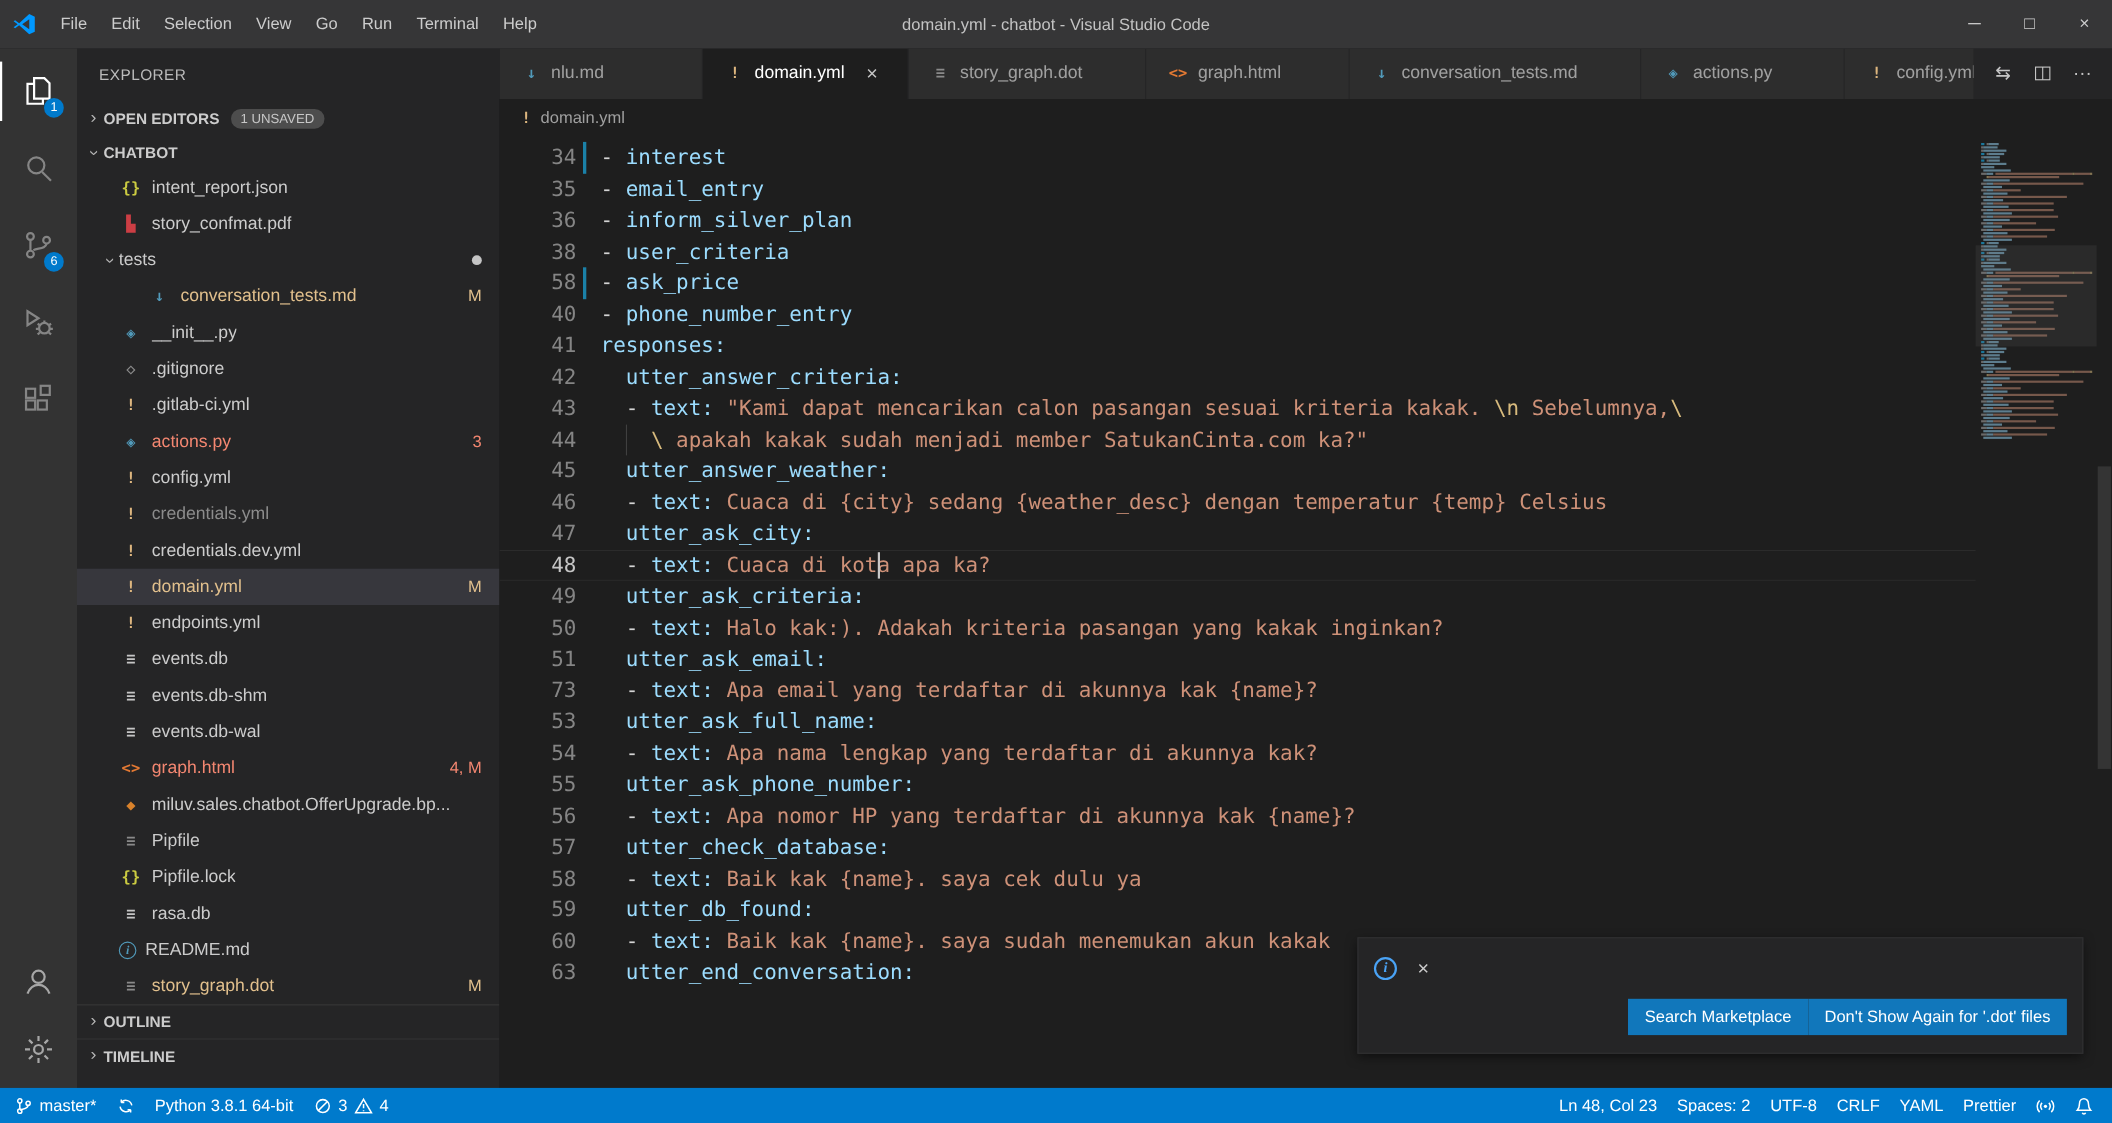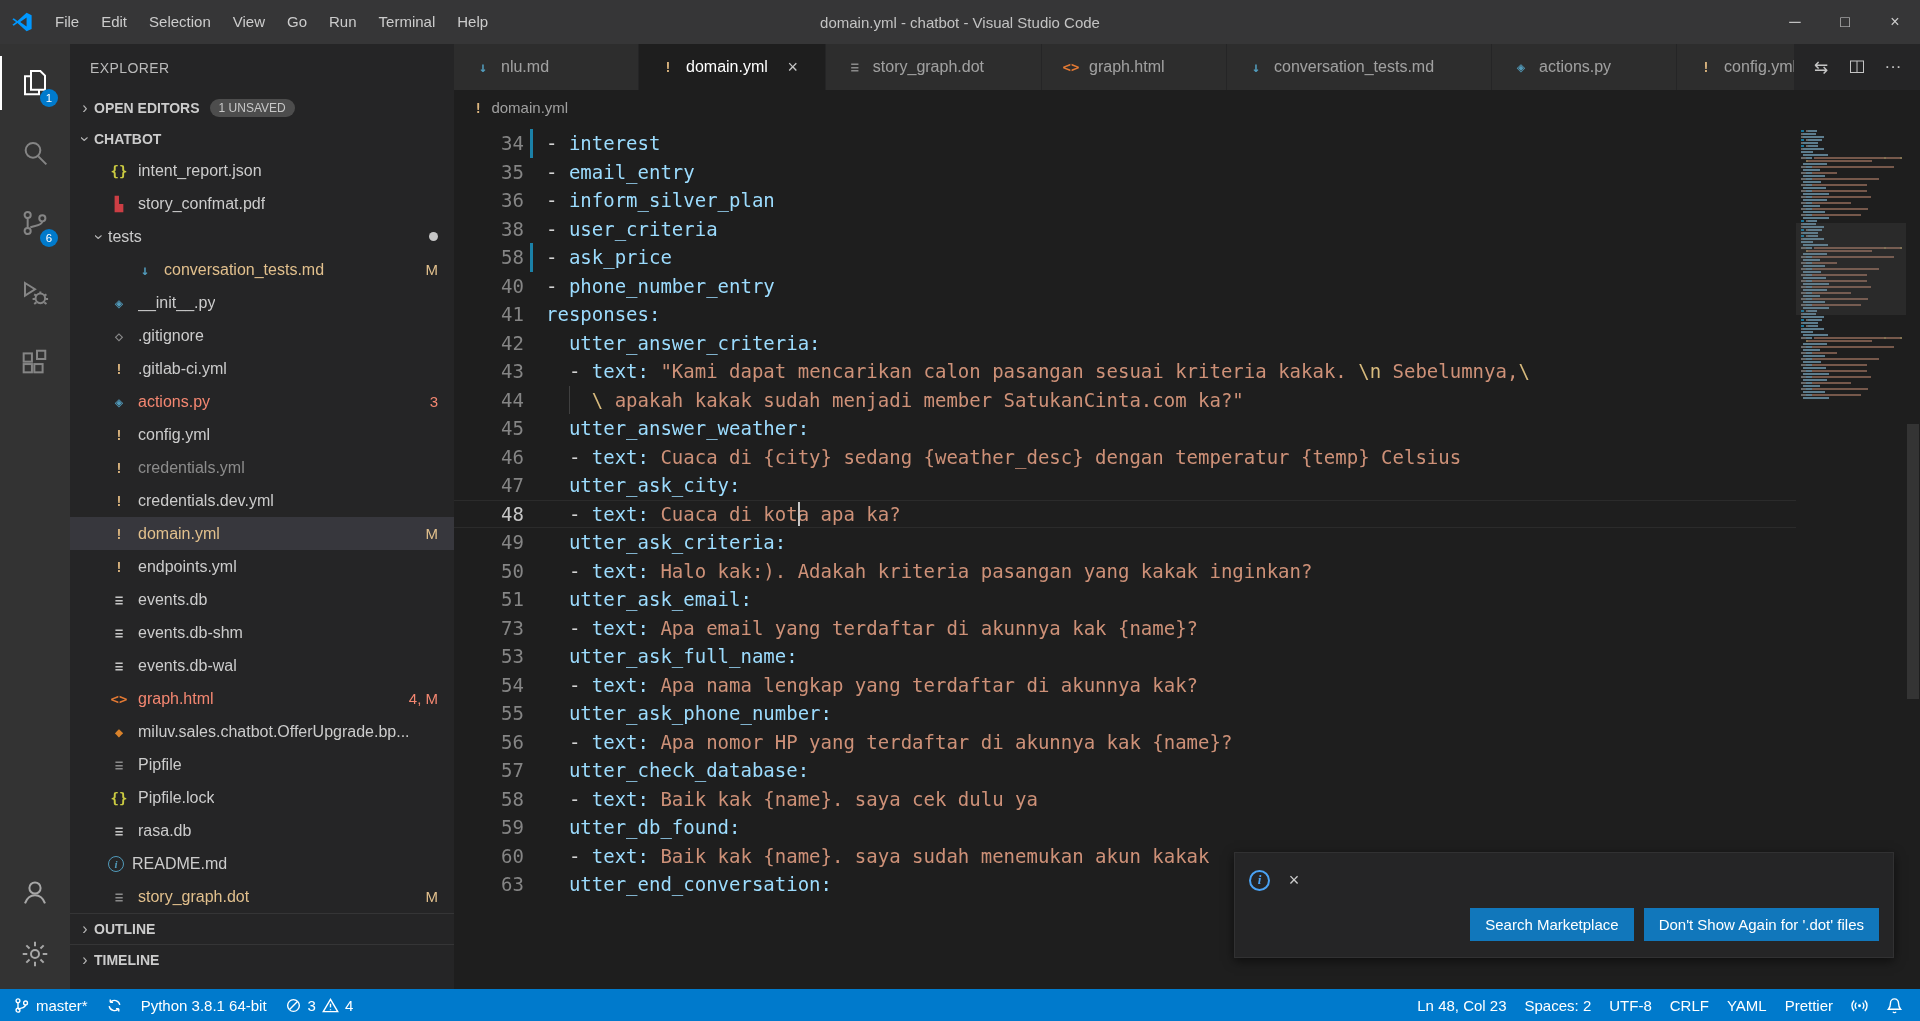--- a/index.html
+++ b/index.html
@@ -100,21 +100,21 @@
 
   
   .notification { position:absolute; right:26px; bottom:31px; width:660px; background:#252526;
     border:1px solid #313132; box-shadow:0 3px 10px rgba(0,0,0,.55); z-index:10; }
   .ntf-head { display:flex; align-items:center; gap:12px; padding:15px 14px 10px; }
   .ntf-info { width:21px; height:21px; flex:none; border:2px solid #4aa3f5; border-radius:50%; color:#4aa3f5;
     display:flex; align-items:center; justify-content:center; font:italic bold 13px "Liberation Serif",serif; }
   .ntf-info::before { content:"i"; }
   .ntf-msg { flex:1; font-size:15.5px; color:#cccccc; }
   .ntf-close { width:24px; height:24px; display:flex; align-items:center; justify-content:center; font-size:18px; color:#cccccc; }
-  .ntf-actions { display:flex; justify-content:flex-end; gap:10px; padding:6px 14px 16px; }
+  .ntf-actions { display:flex; justify-content:flex-end; padding:6px 14px 16px; }
   .ntf-btn { background:#1177bb; color:#ffffff; border:none; font-size:15px; padding:8px 15px;
     font-family:inherit; cursor:pointer; }
 
   
   .statusbar { height:32px; background:#007acc; display:flex; align-items:center; color:#ffffff;
     font-size:15px; padding:0 8px 0 4px; flex:none; }
   .st-item { display:flex; align-items:center; gap:6px; padding:0 9px; height:100%; white-space:nowrap; }
   .st-item svg { width:17px; height:17px; fill:none; stroke:#ffffff; stroke-width:1.3; }
   .st-right { margin-left:auto; display:flex; height:100%; }
 </style>

